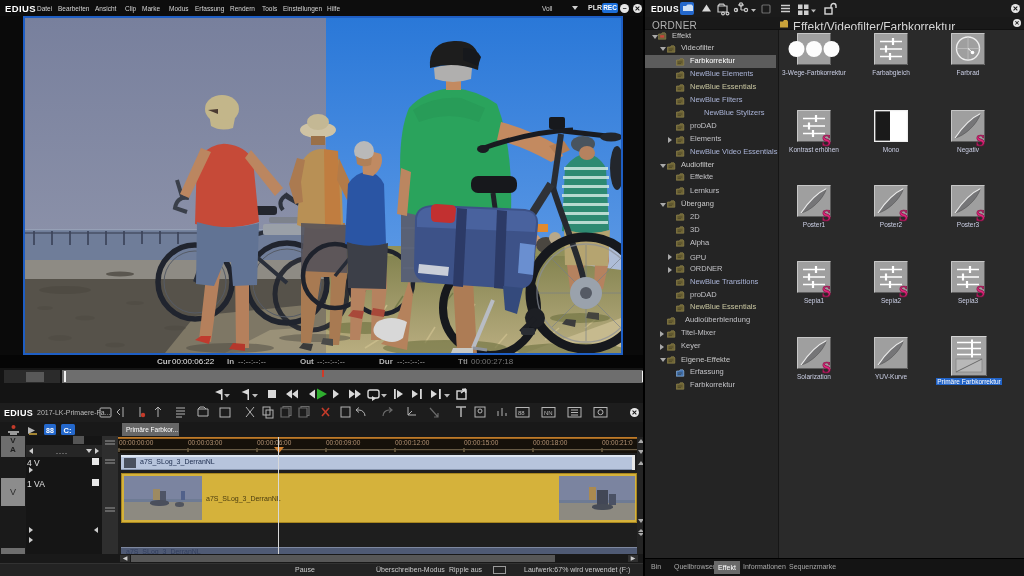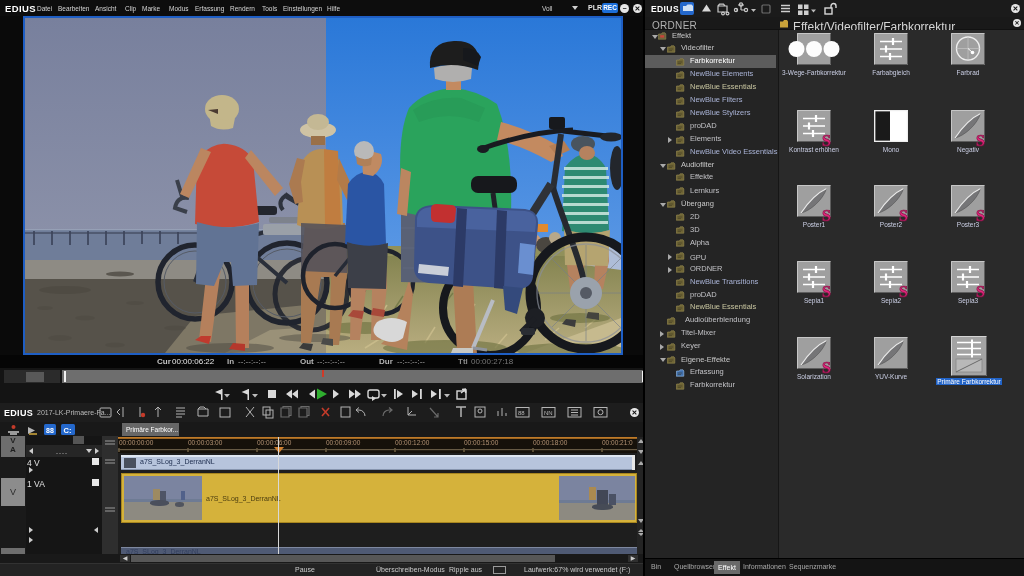--- a/index.html
+++ b/index.html
@@ -549,21 +549,21 @@
         <path d="M0.5,2.5 h3.5 l1,-1.5 h3.5 l1,1.5 v6.5 h-9.5 z" fill="#6e6435" stroke="#96894e" stroke-width="0.8"></path>
         <path d="M2,5 h5.5 M2,7 h4" stroke="#3a3520" stroke-width="0.7"></path>
       </svg>
       <span style="position:absolute;left:45px;top:0.5px;color:#a9b3d6">NewBlue Filters</span>
     </div>
 <div class="treerow" style="top:77.7px">
       <svg style="position:absolute;left:31px;top:2px" width="10" height="8" viewBox="0 0 12 10">
         <path d="M0.5,2.5 h3.5 l1,-1.5 h3.5 l1,1.5 v6.5 h-9.5 z" fill="#6e6435" stroke="#96894e" stroke-width="0.8"></path>
         <path d="M2,5 h5.5 M2,7 h4" stroke="#3a3520" stroke-width="0.7"></path>
       </svg>
-      <span style="position:absolute;left:45px;top:0.5px;color:#a9b3d6">NewBlue Stylizers</span>
+      <span style="position:absolute;left:59px;top:0.5px;color:#a9b3d6">NewBlue Stylizers</span>
     </div>
 <div class="treerow" style="top:90.6px">
       <svg style="position:absolute;left:31px;top:2px" width="10" height="8" viewBox="0 0 12 10">
         <path d="M0.5,2.5 h3.5 l1,-1.5 h3.5 l1,1.5 v6.5 h-9.5 z" fill="#6e6435" stroke="#96894e" stroke-width="0.8"></path>
         <path d="M2,5 h5.5 M2,7 h4" stroke="#3a3520" stroke-width="0.7"></path>
       </svg>
       <span style="position:absolute;left:45px;top:0.5px;color:#c2c2c6">proDAD</span>
     </div>
 <div class="treerow" style="top:103.6px">
       <span class="tri-r" style="left:23px"></span>

